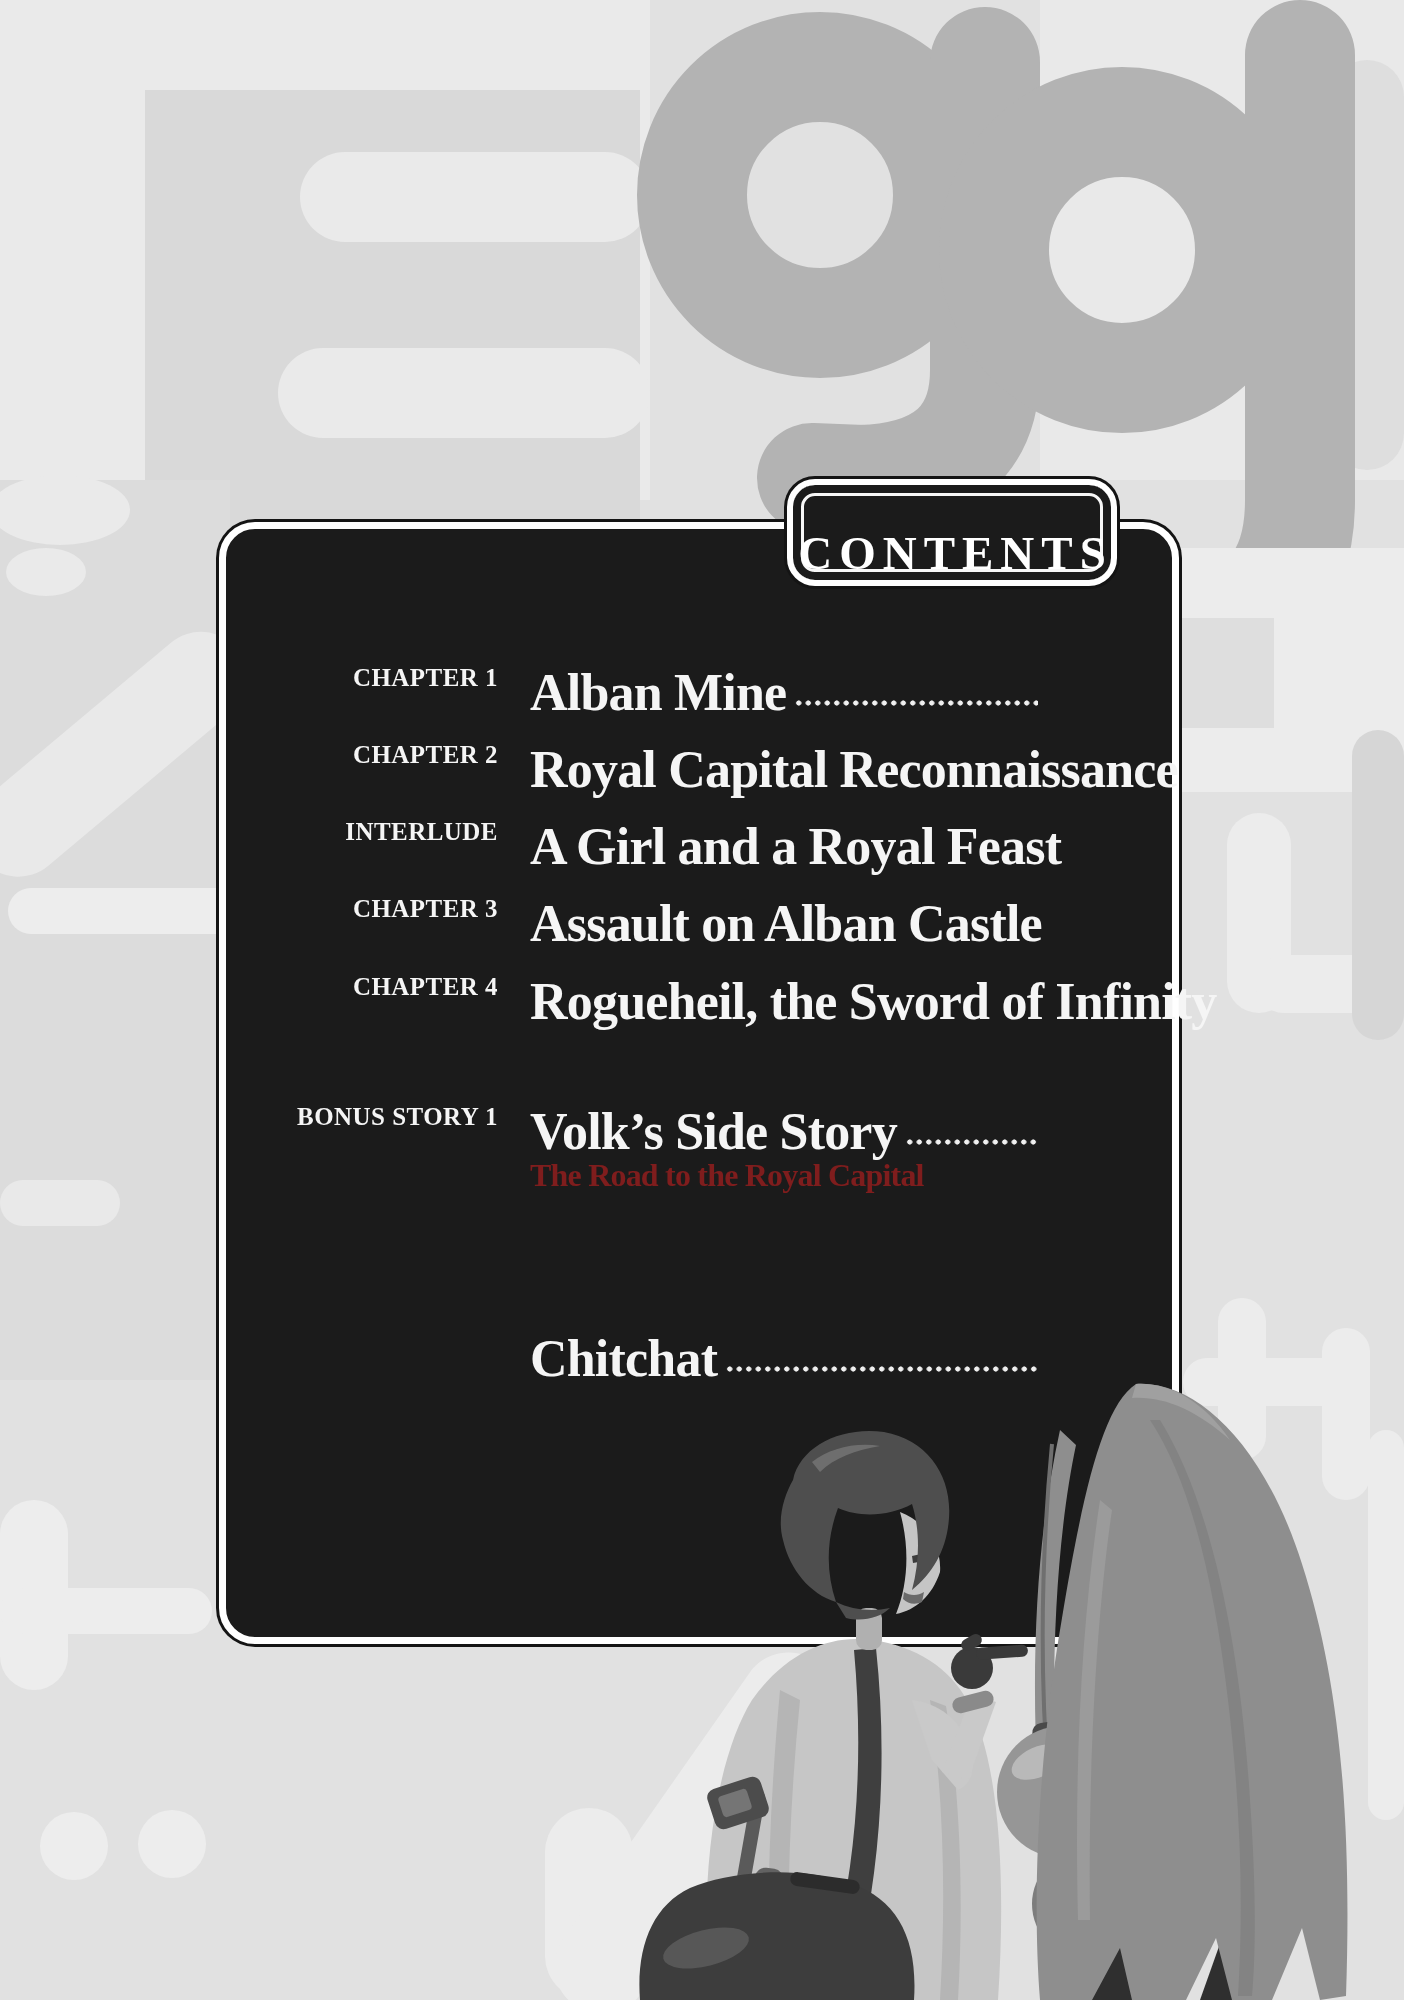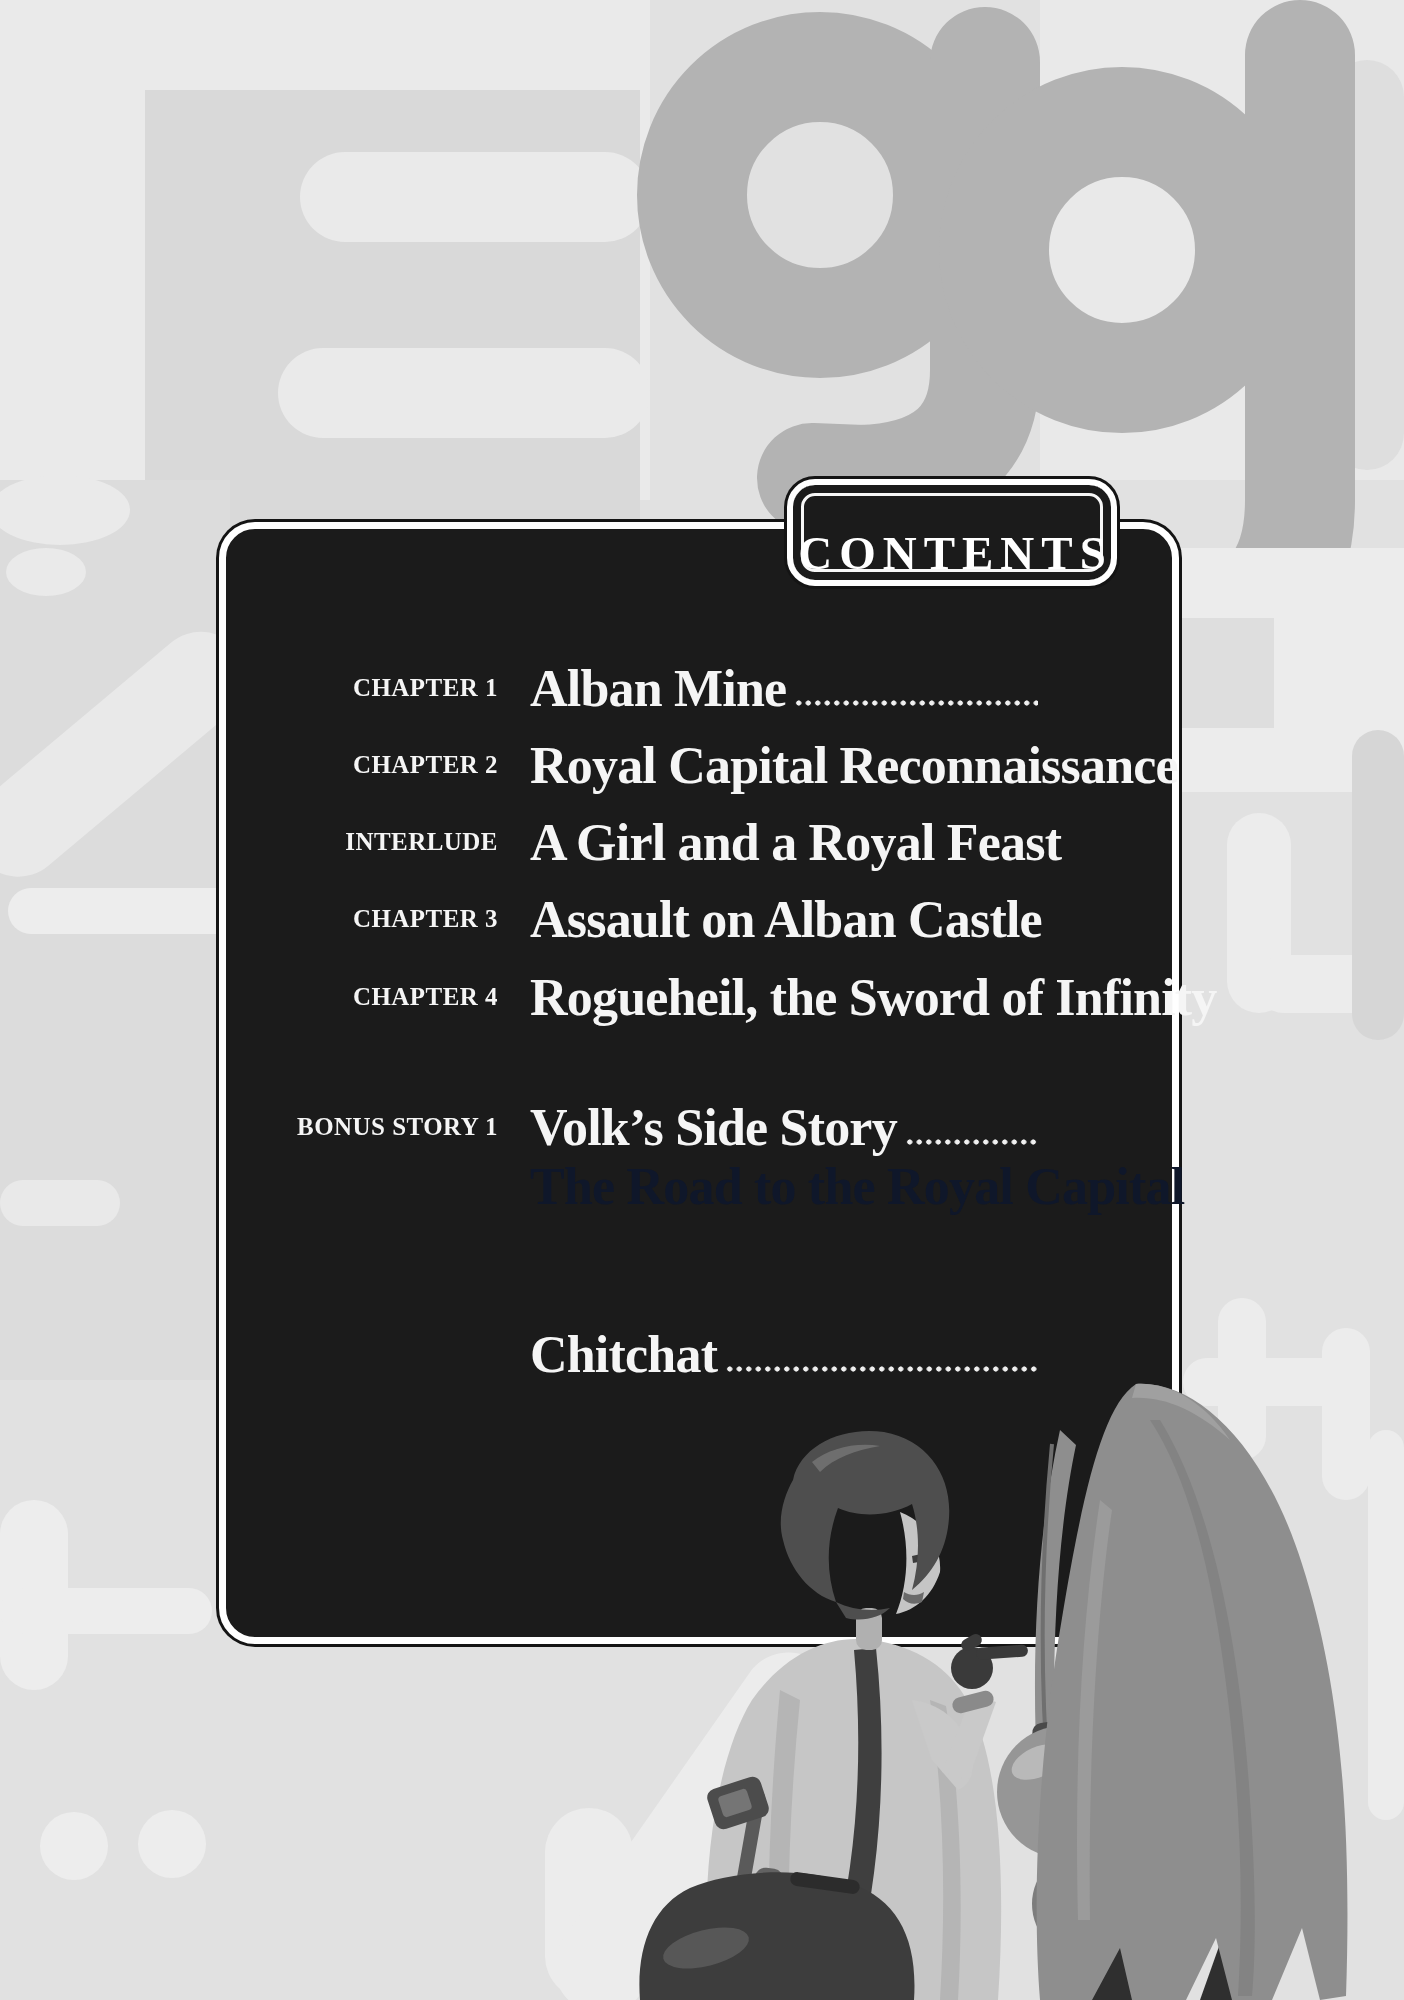--- a/index.html
+++ b/index.html
@@ -31,36 +31,36 @@
   }
   .contents-box .t{
     color:#ffffff;font-weight:bold;font-size:47px;letter-spacing:7px;
     padding-left:7px;white-space:nowrap;
   }
 
   
   .toc{position:absolute;z-index:2;left:226px;top:529px;width:946px;height:1108px;}
   .toc-row{
     position:absolute;left:20px;width:792px;height:50px;
-    display:flex;align-items:center;color:#f5f5f5;white-space:nowrap;
+    display:flex;align-items:flex-start;color:#f5f5f5;white-space:nowrap;
   }
   .toc-label{
     flex:0 0 252px;text-align:right;font-weight:bold;font-size:26px;
     letter-spacing:0.5px;transform:scaleX(0.96);transform-origin:right;
   }
   .toc-gap{flex:0 0 32px;}
   .toc-title{font-weight:bold;font-size:52px;letter-spacing:-0.8px;}
   .leader{
     flex:1 1 auto;align-self:stretch;margin-left:8px;
     background-image:radial-gradient(circle,#f0f0f0 2.3px,rgba(0,0,0,0) 2.9px);
     background-size:9.5px 50px;background-position:0 15px;background-repeat:repeat-x;
   }
   .toc-line2{
     position:absolute;left:304px;height:50px;display:flex;align-items:baseline;
-    color:#0f172a;font-weight:bold;font-size:52px;letter-spacing:-0.8px;white-space:nowrap;
+    color:#7f1d1d;font-weight:bold;font-size:32px;letter-spacing:-0.8px;white-space:nowrap;
   }
   .r0{top:134px}.r1{top:211px}.r2{top:288px}.r3{top:365px}.r4{top:443px}
   .r5{top:573px}.r5b{top:628px}.r6{top:690px}.r7{top:800px}
 </style>
 </head>
 <body>
 
 <div class="page">
 
   <svg class="bg-art" viewBox="0 0 1404 2000" aria-hidden="true">

